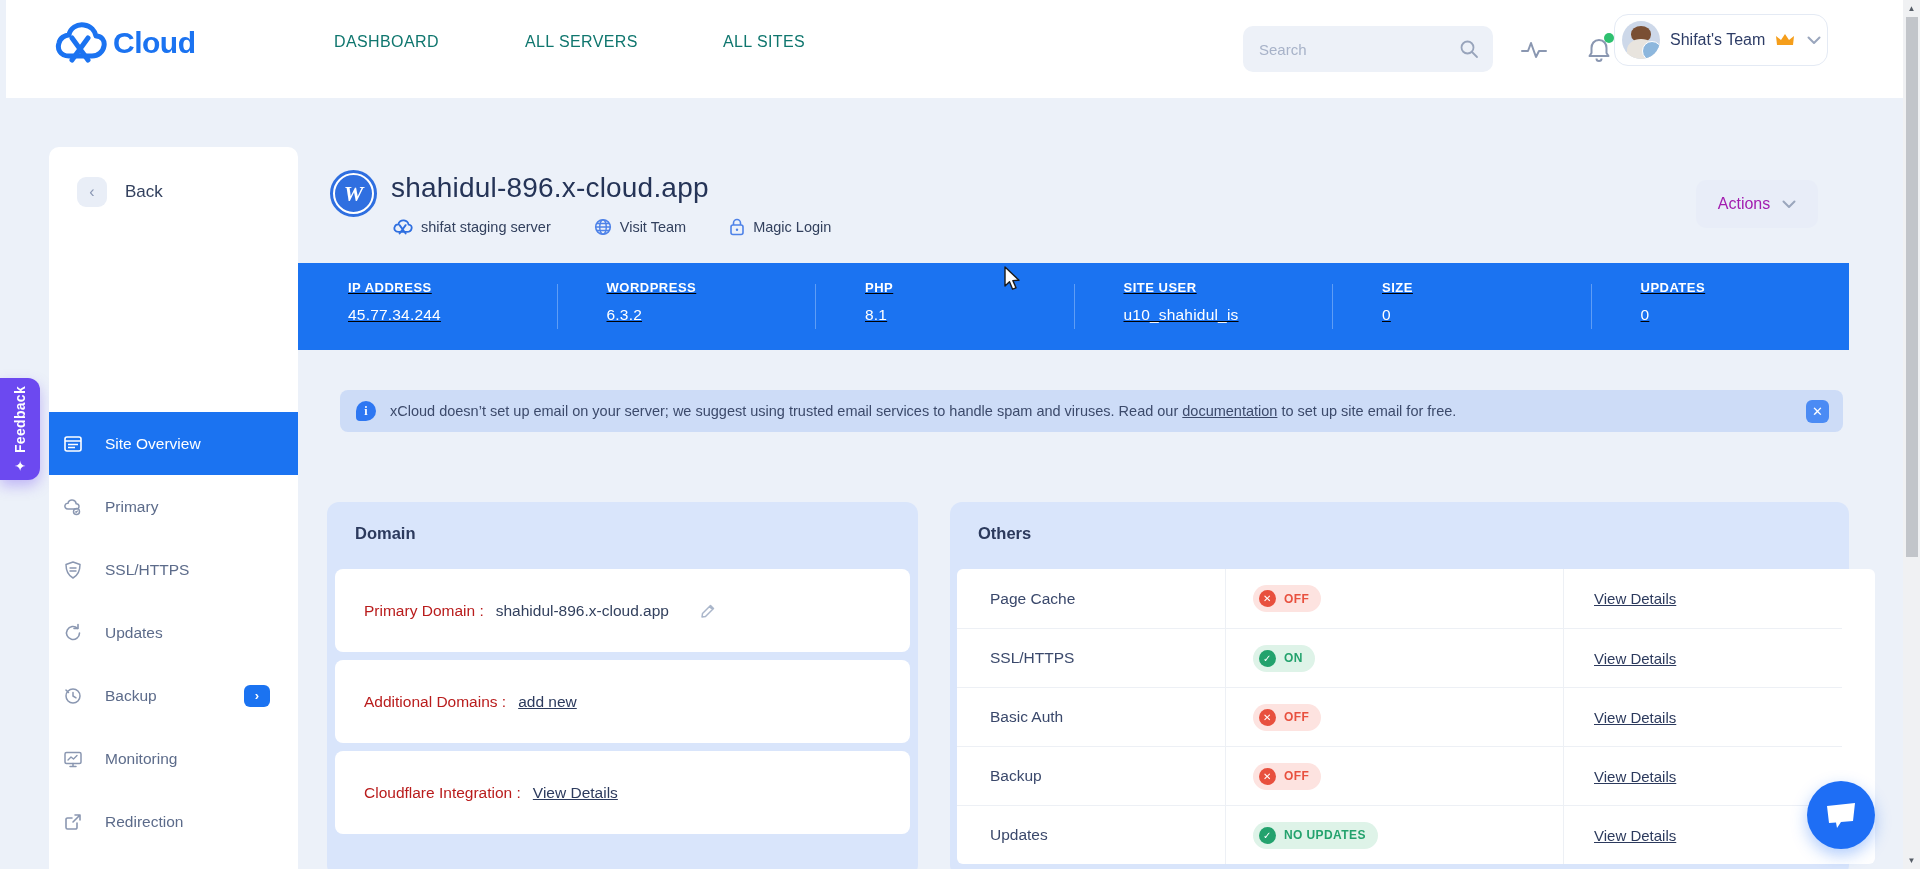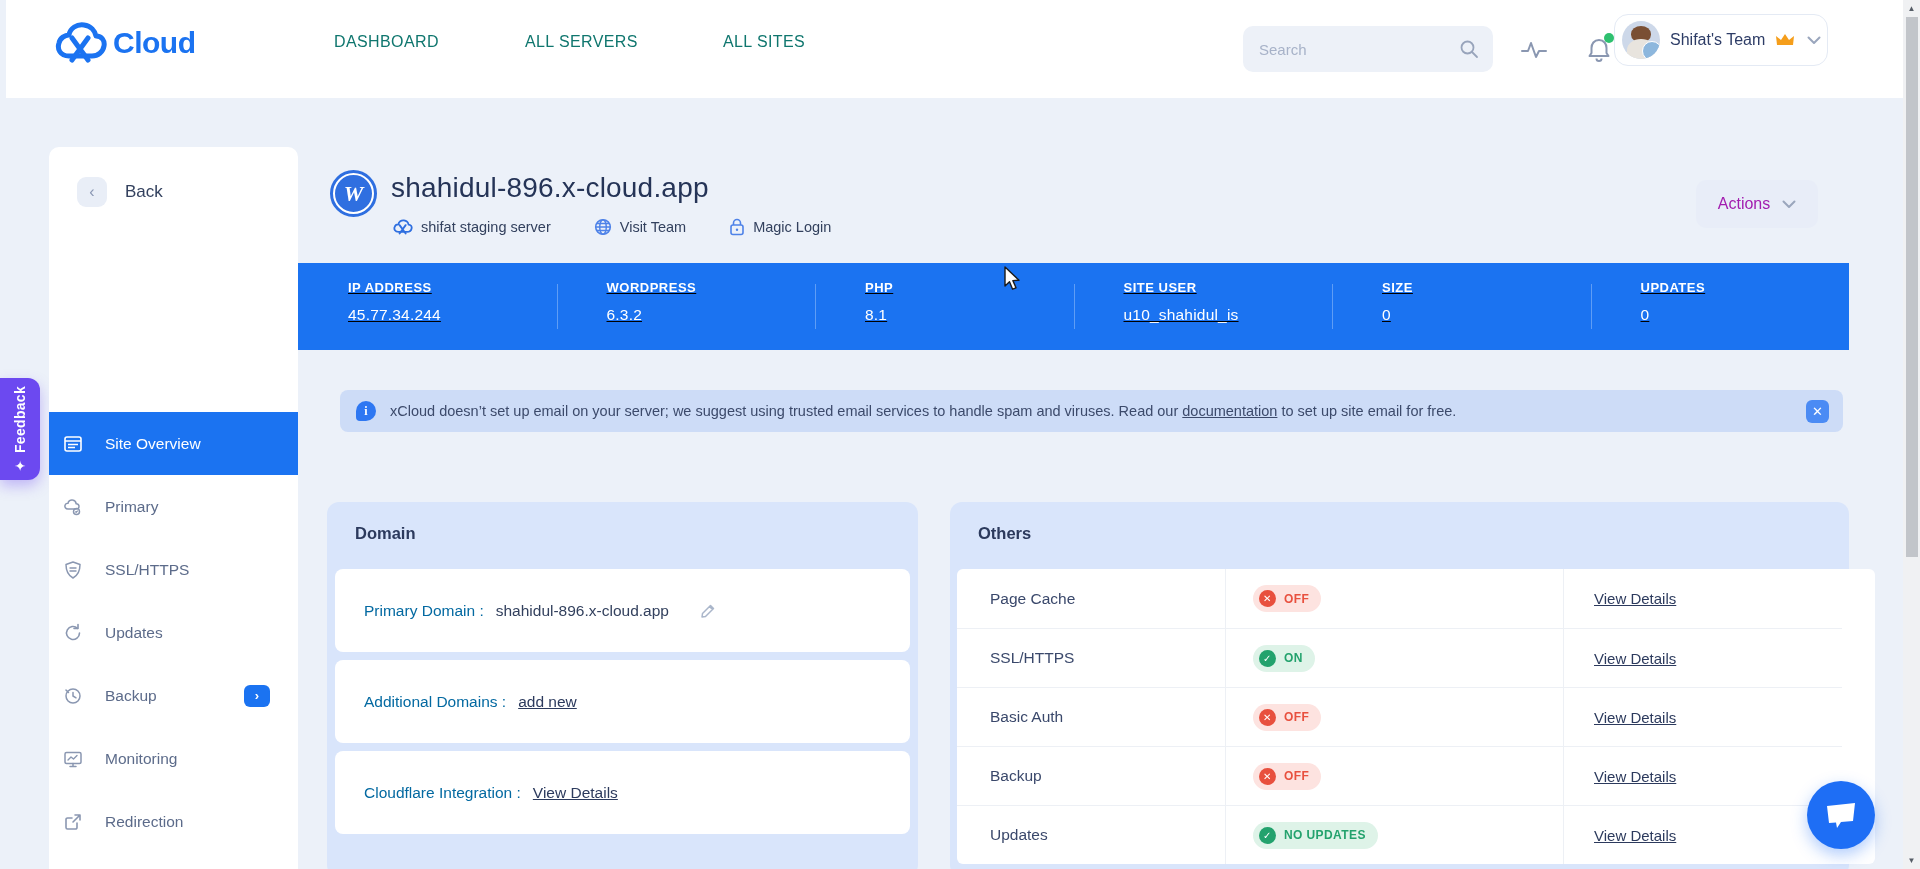--- a/index.html
+++ b/index.html
@@ -78,21 +78,21 @@
   .banner-close { width:23px; height:23px; border-radius:6px; background:#4b8bf4; color:#fff; font-size:13px;
                   display:flex; align-items:center; justify-content:center; cursor:pointer; flex:none; }
 
   
   .card { position:absolute; top:470px; background:#d9e5fb; border-radius:12px;margin-top:32px; }
   .card-title { font-size:16.5px; font-weight:600; color:#2c3a5d; padding:22px 0 0 28px; }
   .domain-card { left:327px; width:591px; height:375px; }
   .others-card { left:950px; width:899px; height:375px; }
   .d-row { position:absolute; left:8px; width:575px; height:83px; background:#ffffff; border-radius:8px;
            display:flex; align-items:center; padding-left:29px; gap:12px; }
-  .d-label { font-size:15.5px; color:#0369a1; }
+  .d-label { font-size:15.5px; color:#b91c1c; }
   .d-value { font-size:15.5px; color:#33415e; }
   .d-link { font-size:15.5px; color:#2c3a5d; text-decoration:underline; font-weight:500; cursor:pointer; }
   .pencil { margin-left:18px; cursor:pointer; display:flex; }
 
   .o-table { position:absolute; left:7px; top:67px; width:918px; height:295px; background:#ffffff; border-radius:6px; }
   .o-row { position:absolute; left:0; width:885px; height:59px; display:flex; }
   .o-row + .o-row { border-top:1px solid #edf0f5; }
   .o-c1 { width:269px; border-right:1px solid #edf0f5; display:flex; align-items:center; padding-left:33px;
           font-size:15.5px; color:#3a486b; }
   .o-c2 { width:338px; border-right:1px solid #edf0f5; display:flex; align-items:center; padding-left:27px; }

